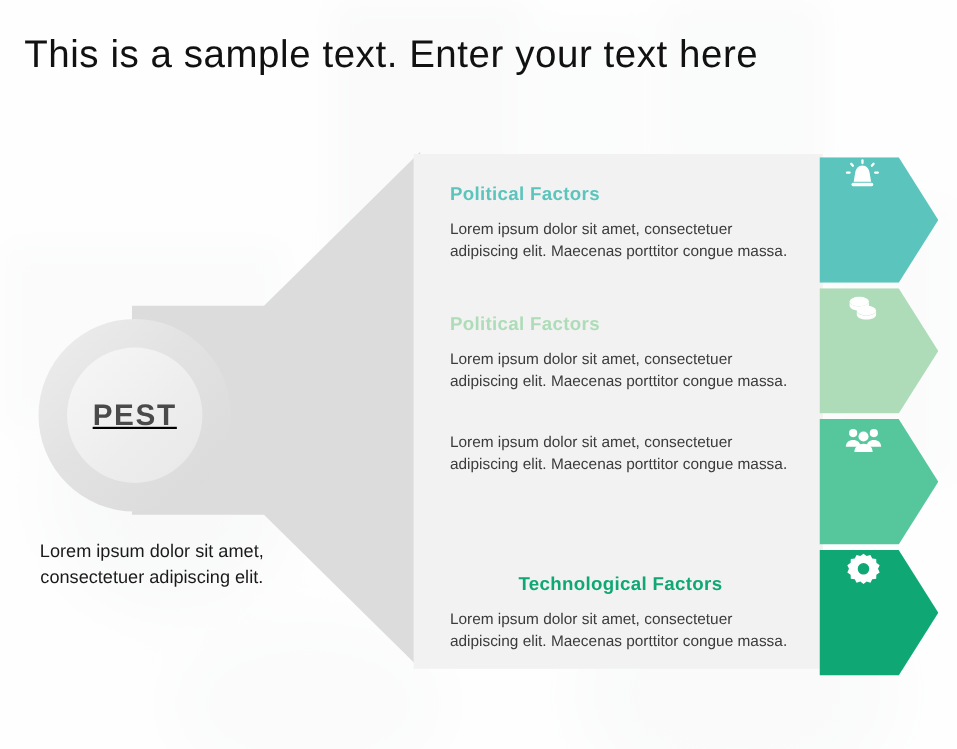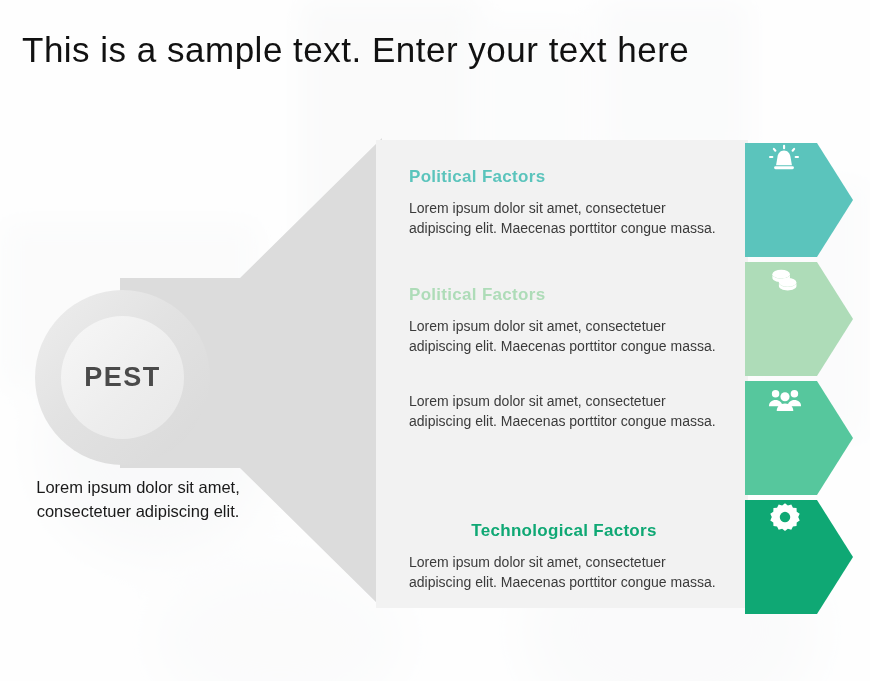--- a/index.html
+++ b/index.html
@@ -72,33 +72,34 @@
     position: absolute;
     left: 26px;
     top: 26px;
     width: 123px;
     height: 123px;
     border-radius: 50%;
     background: linear-gradient(135deg, #f7f7f7 0%, #ededed 60%, #e8e8e8 100%);
     display: flex;
     align-items: center;
     justify-content: center;
+    text-decoration: underline;
   }
   .circle-label {
     font-size: 27px;
     font-weight: bold;
     color: #4a4a4a;
     letter-spacing: 1.5px;
   }
 
   
   .circle-caption {
     position: absolute;
     left: 18px;
-    top: 476px;
+    top: 490px;
     width: 240px;
     text-align: center;
     font-size: 16.5px;
     line-height: 1.45;
     color: #1a1a1a;
   }
 
   
   .connector {
     position: absolute;

